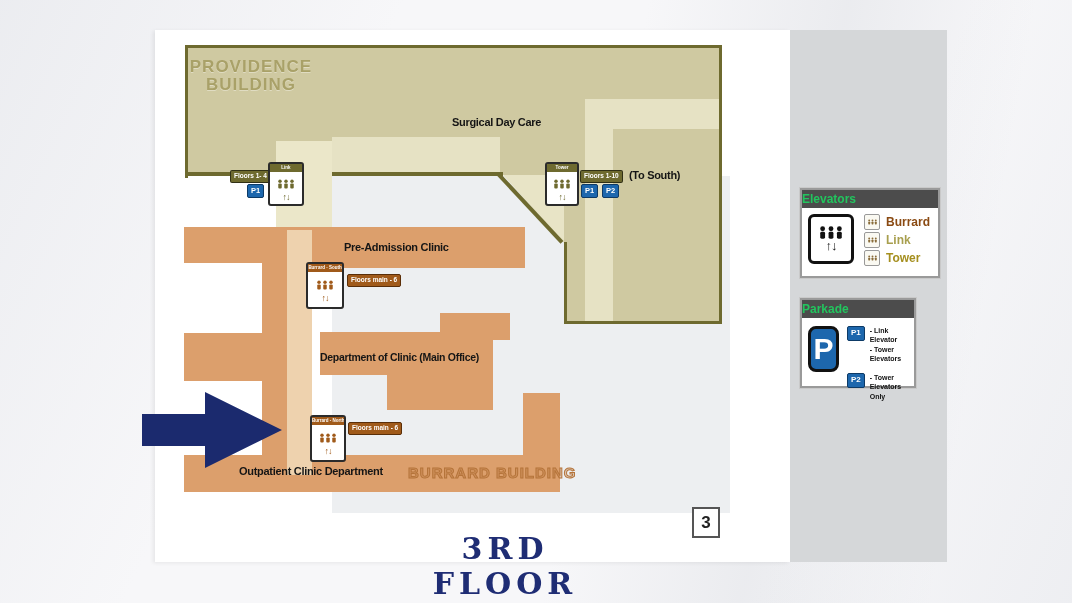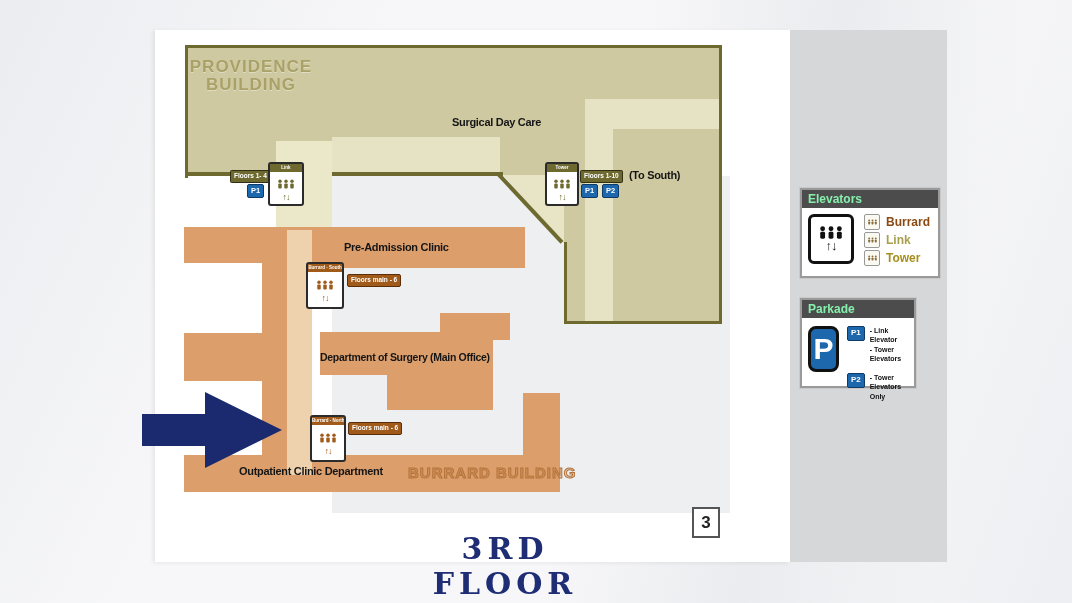--- a/index.html
+++ b/index.html
@@ -24,21 +24,21 @@
   
   .elev{background:#fff;border:2px solid #2b2b2b;border-radius:3px;box-sizing:border-box;text-align:center;}
   .elev .hdr{display:block;font-weight:bold;font-size:4.5px;line-height:8px;color:#fff;white-space:nowrap;overflow:hidden;}
   .elev .hdr-olive{background:#6e6a2f;}
   .elev .hdr-brown{background:#a05a1a;}
   .elev .arrows{display:block;font-weight:bold;font-size:9px;line-height:9px;letter-spacing:-1px;}
   .c-olive{color:#6e6a2f;}
   .c-brown{color:#a05a1a;}
   
   .legend-box{background:#fff;border:2px solid #9a9a9a;box-shadow:0 0 0 1px #c9c9c9;box-sizing:border-box;}
-  .legend-title{background:#4c4c4c;color:#86efac;font-weight:bold;font-size:12px;line-height:18px;height:18px;padding-left:6px;}
+  .legend-title{background:#4c4c4c;color:#22c55e;font-weight:bold;font-size:12px;line-height:18px;height:18px;}
   .legend-label{font-weight:bold;font-size:12px;}
   .mini-icon{width:16px;height:16px;border:1px solid #999;background:#faf9f2;display:inline-flex;
              align-items:center;justify-content:center;flex-direction:column;box-sizing:border-box;border-radius:2px;}
   .parkade-text{font-weight:bold;font-size:7px;line-height:1.35;color:#111;white-space:pre-line;}
   .pre-line{white-space:pre-line;}
 </style>
 </head>
 <body>
 
 <div class="abs" style="left:155px;top:30px;width:635px;height:532px;background:#fff;box-shadow:-2px 1px 4px rgba(0,0,0,.07);"></div>
@@ -79,21 +79,21 @@
 <div class="abs" style="left:287px;top:230px;width:25px;height:245px;background:#eed2ae;"></div>
 
 <div class="abs pre-line" style="left:186px;top:58px;width:130px;text-align:center;font-weight:bold;font-size:17px;line-height:1.05;
             letter-spacing:1px;color:#a9a168;text-shadow:0 1px 0 rgba(255,255,255,.35);">PROVIDENCE
 BUILDING</div>
 
 <div class="abs area-label" style="left:452px;top:116px;">Surgical Day Care</div>
 
 <div class="abs area-label" style="left:304px;top:241px;padding-left:40px;">Pre-Admission Clinic</div>
 
-<div class="abs area-label" style="left:320px;top:351px;font-size:10.5px;">Department of Surgery (Main Office)</div>
+<div class="abs area-label" style="left:320px;top:351px;font-size:10.5px;">Department of Clinic (Main Office)</div>
 
 <div class="abs area-label" style="left:239px;top:465px;">Outpatient Clinic Department</div>
 
 <div class="abs" style="left:408px;top:464px;font-weight:bold;font-size:15px;letter-spacing:1px;
             color:rgba(181,116,58,0.35);-webkit-text-stroke:1px #b5743a;white-space:nowrap;">BURRARD BUILDING</div>
 
 <div class="abs area-label" style="left:629px;top:169px;">(To South)</div>
 
 <span class="abs badge badge-olive" style="left:230px;top:170px;">Floors 1- 4</span>
 <span class="abs badge badge-blue" style="left:247px;top:184px;">P1</span>

